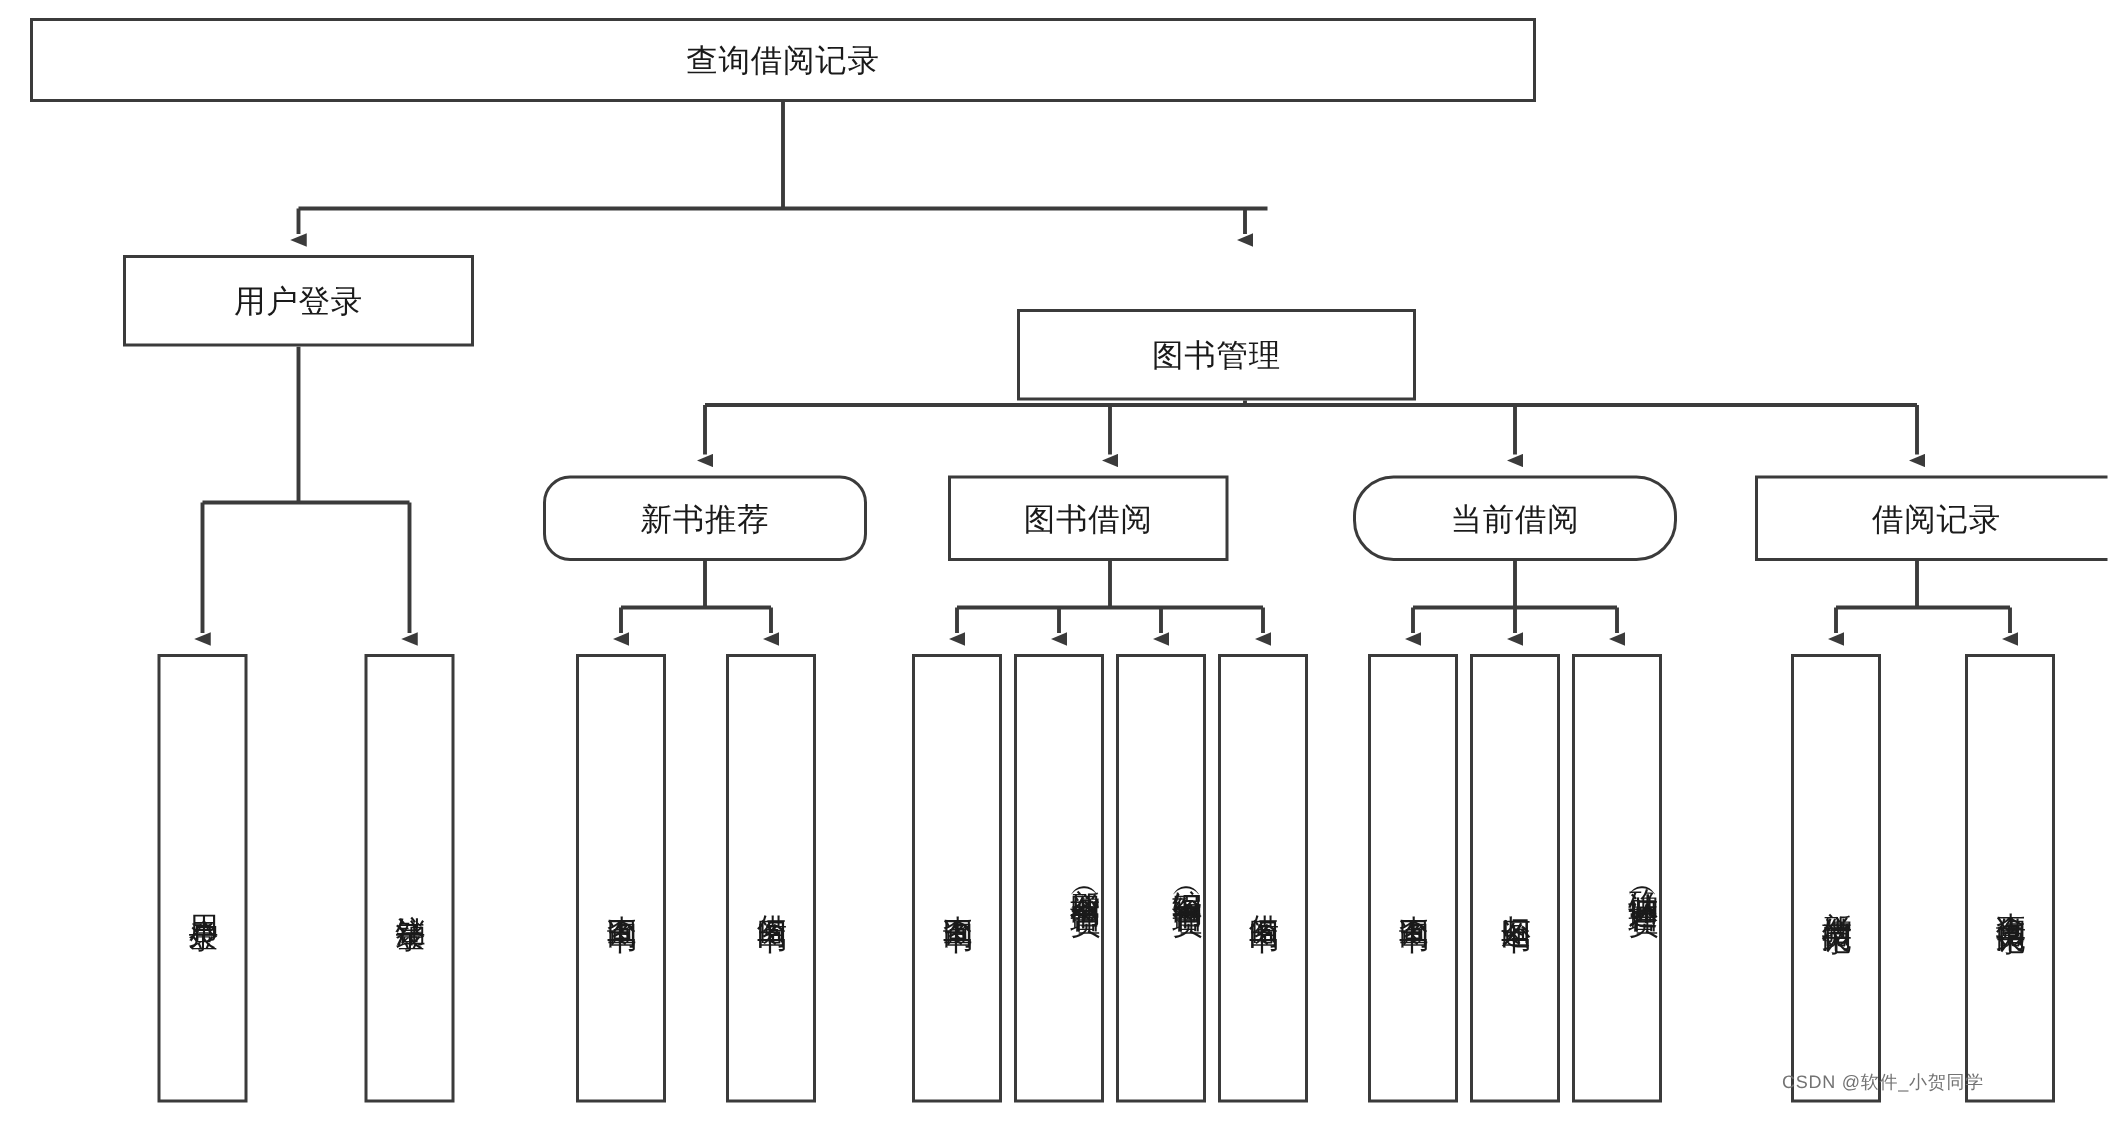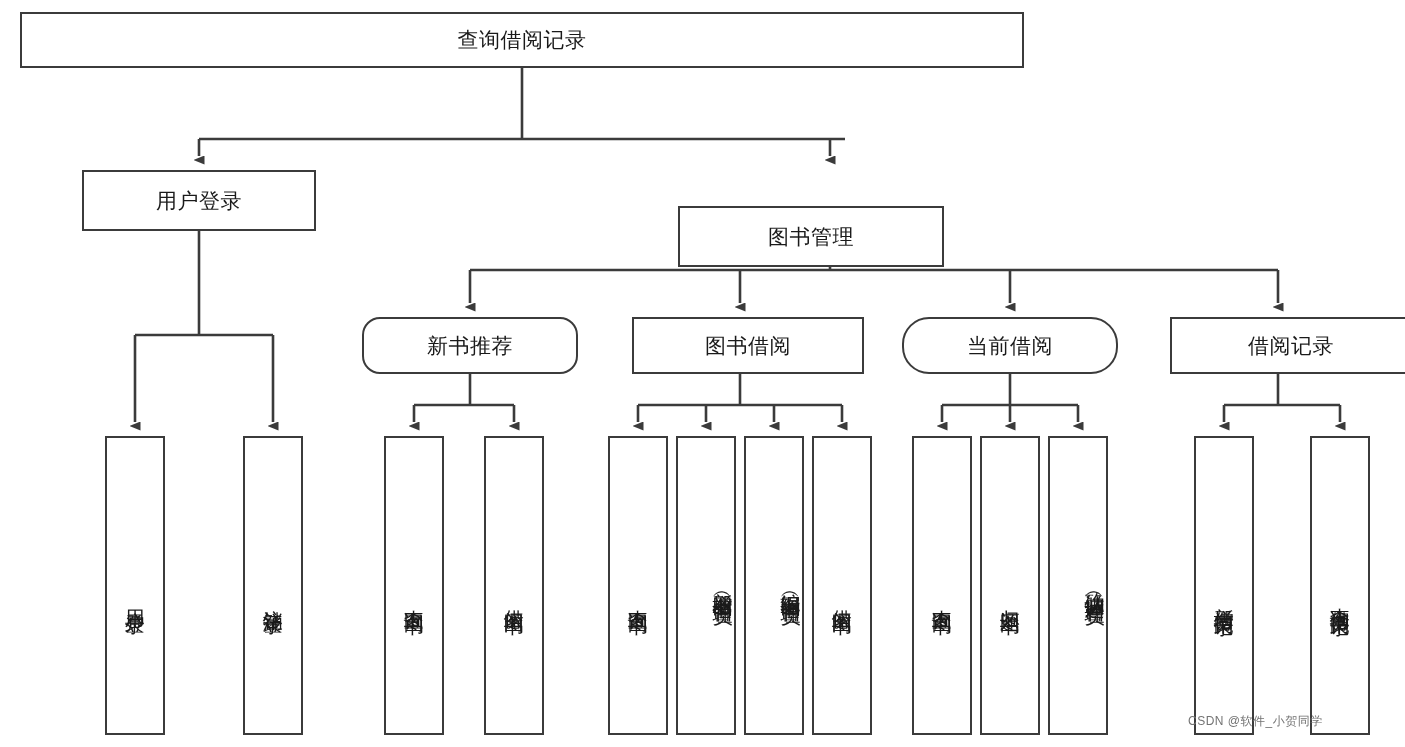--- a/index.html
+++ b/index.html
@@ -132,21 +132,21 @@
   <div class="node horiz" style="left:82px; top:170px; width:234px; height:61px;">
     <span class="node-label">用户登录</span>
   </div>
   <div class="node horiz" style="left:678px; top:170px; width:266px; height:61px;margin-top:36px;">
     <span class="node-label">图书管理</span>
   </div>
 
   <div class="node horiz" style="left:362px; top:317px; width:216px; height:57px;border-radius:18px;">
     <span class="node-label">新书推荐</span>
   </div>
-  <div class="node horiz" style="left:632px; top:317px; width:232px; height:57px;justify-content:center;">
+  <div class="node horiz" style="left:632px; top:317px; width:187px; height:57px;justify-content:center;">
     <span class="node-label">图书借阅</span>
   </div>
   <div class="node horiz" style="left:902px; top:317px; width:216px; height:57px;border-radius:27px;">
     <span class="node-label">当前借阅</span>
   </div>
   <div class="node horiz" style="left:1170px; top:317px; width:242px; height:57px;">
     <span class="node-label">借阅记录</span>
   </div>
 
   <div class="node vert bottom-shift" style="left:105px; top:436px; width:60px; height:299px;">

